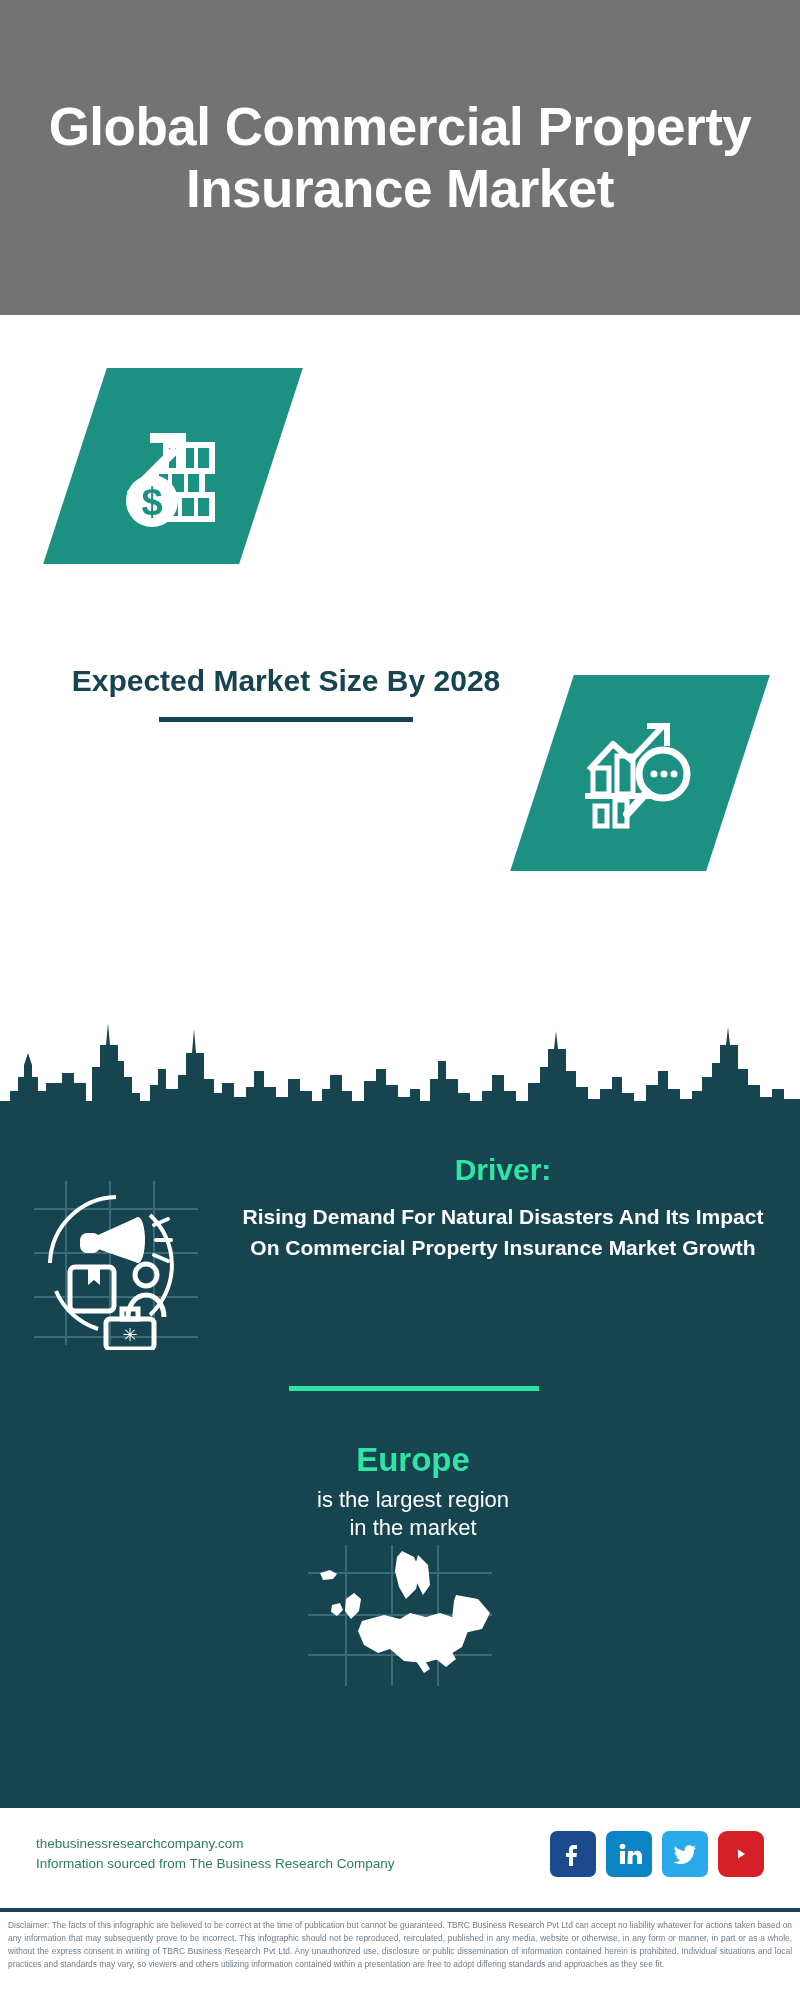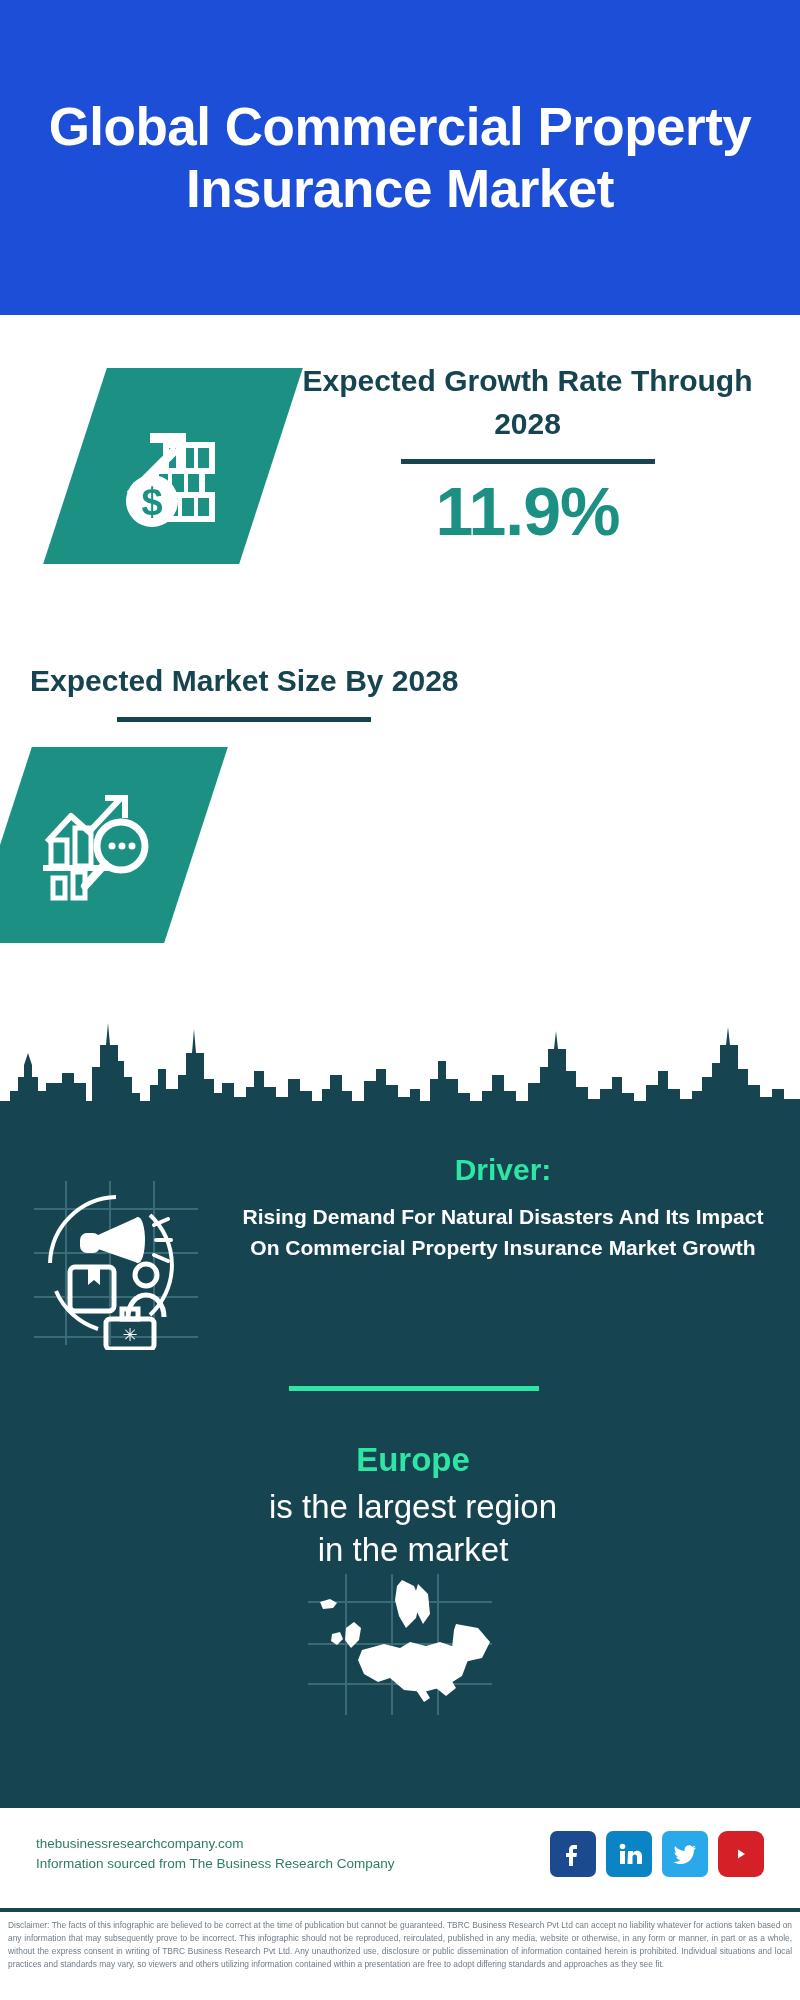--- a/index.html
+++ b/index.html
@@ -8,21 +8,21 @@
     font-family:"Liberation Sans", sans-serif;
     background:#ffffff;
     width:800px; height:2000px;
     position:relative;
     overflow:hidden;
   }
   .page { width:800px; height:2000px; position:relative; background:#fff; }
 
   
   .header {
-    background:#1d4ed8;
+    background:#737373;
     width:800px;
     height:315px;
     display:flex;
     align-items:center;
     justify-content:center;
     padding:0 36px;
   }
   .header-title {
     color:#ffffff;
     font-size:53px;
@@ -84,21 +84,20 @@
     letter-spacing:-1px;
   }
 
   
   .stat-row-2 {
     position:absolute;
     top:345px; left:0;
     width:800px;
     display:flex;
     align-items:flex-start;
-    flex-direction:column;
   }
   .stat-text-left {
     flex:1;
     text-align:center;
     padding-left:30px;
   }
   .badge-wrap-right { margin-right:62px; margin-top:15px; }
   .rule-l { margin:14px auto 10px auto; }
 
   
@@ -166,21 +165,21 @@
   }
   .region-name {
     color:#2EE5A4;
     font-size:33px;
     font-weight:bold;
     line-height:1.3;
     margin-bottom:4px;
   }
   .region-sub {
     color:#ffffff;
-    font-size:33px;
+    font-size:22px;
     font-weight:normal;
     line-height:1.3;
   }
   .region-map-wrap {
     flex:0 0 auto;
     width:230px;
     display:flex;
     justify-content:center;
   }
 
@@ -254,25 +253,20 @@
           <rect x="46" y="68" width="46" height="24" fill="none" stroke="#fff" stroke-width="6"></rect>
           <line x1="60" y1="68" x2="60" y2="92" stroke="#fff" stroke-width="4"></line>
           <line x1="76" y1="68" x2="76" y2="92" stroke="#fff" stroke-width="4"></line>
           <rect x="56" y="92" width="46" height="24" fill="none" stroke="#fff" stroke-width="6"></rect>
           <line x1="70" y1="92" x2="70" y2="116" stroke="#fff" stroke-width="4"></line>
           <line x1="86" y1="92" x2="86" y2="116" stroke="#fff" stroke-width="4"></line>
 
           <circle cx="42" cy="98" r="26" fill="#fff"></circle>
           <text x="42" y="112" font-size="38" font-weight="bold" fill="#1C9183" text-anchor="middle" font-family="Liberation Sans, sans-serif">$</text>
         </svg>
-      </div>
-      <div class="stat-text-right">
-        <div class="stat-label">Expected Growth Rate Through 2028</div>
-        <div class="rule"></div>
-        <div class="stat-value">11.9%</div>
       </div>
     </div>
 
     <div class="stat-row-2">
       <div class="stat-text-left">
         <div class="stat-label">Expected Market Size By 2028</div>
         <div class="rule rule-l"></div>
       </div>
       <div class="para-badge badge-wrap-right">
         <svg width="122" height="122" viewBox="0 0 122 122" aria-hidden="true">

